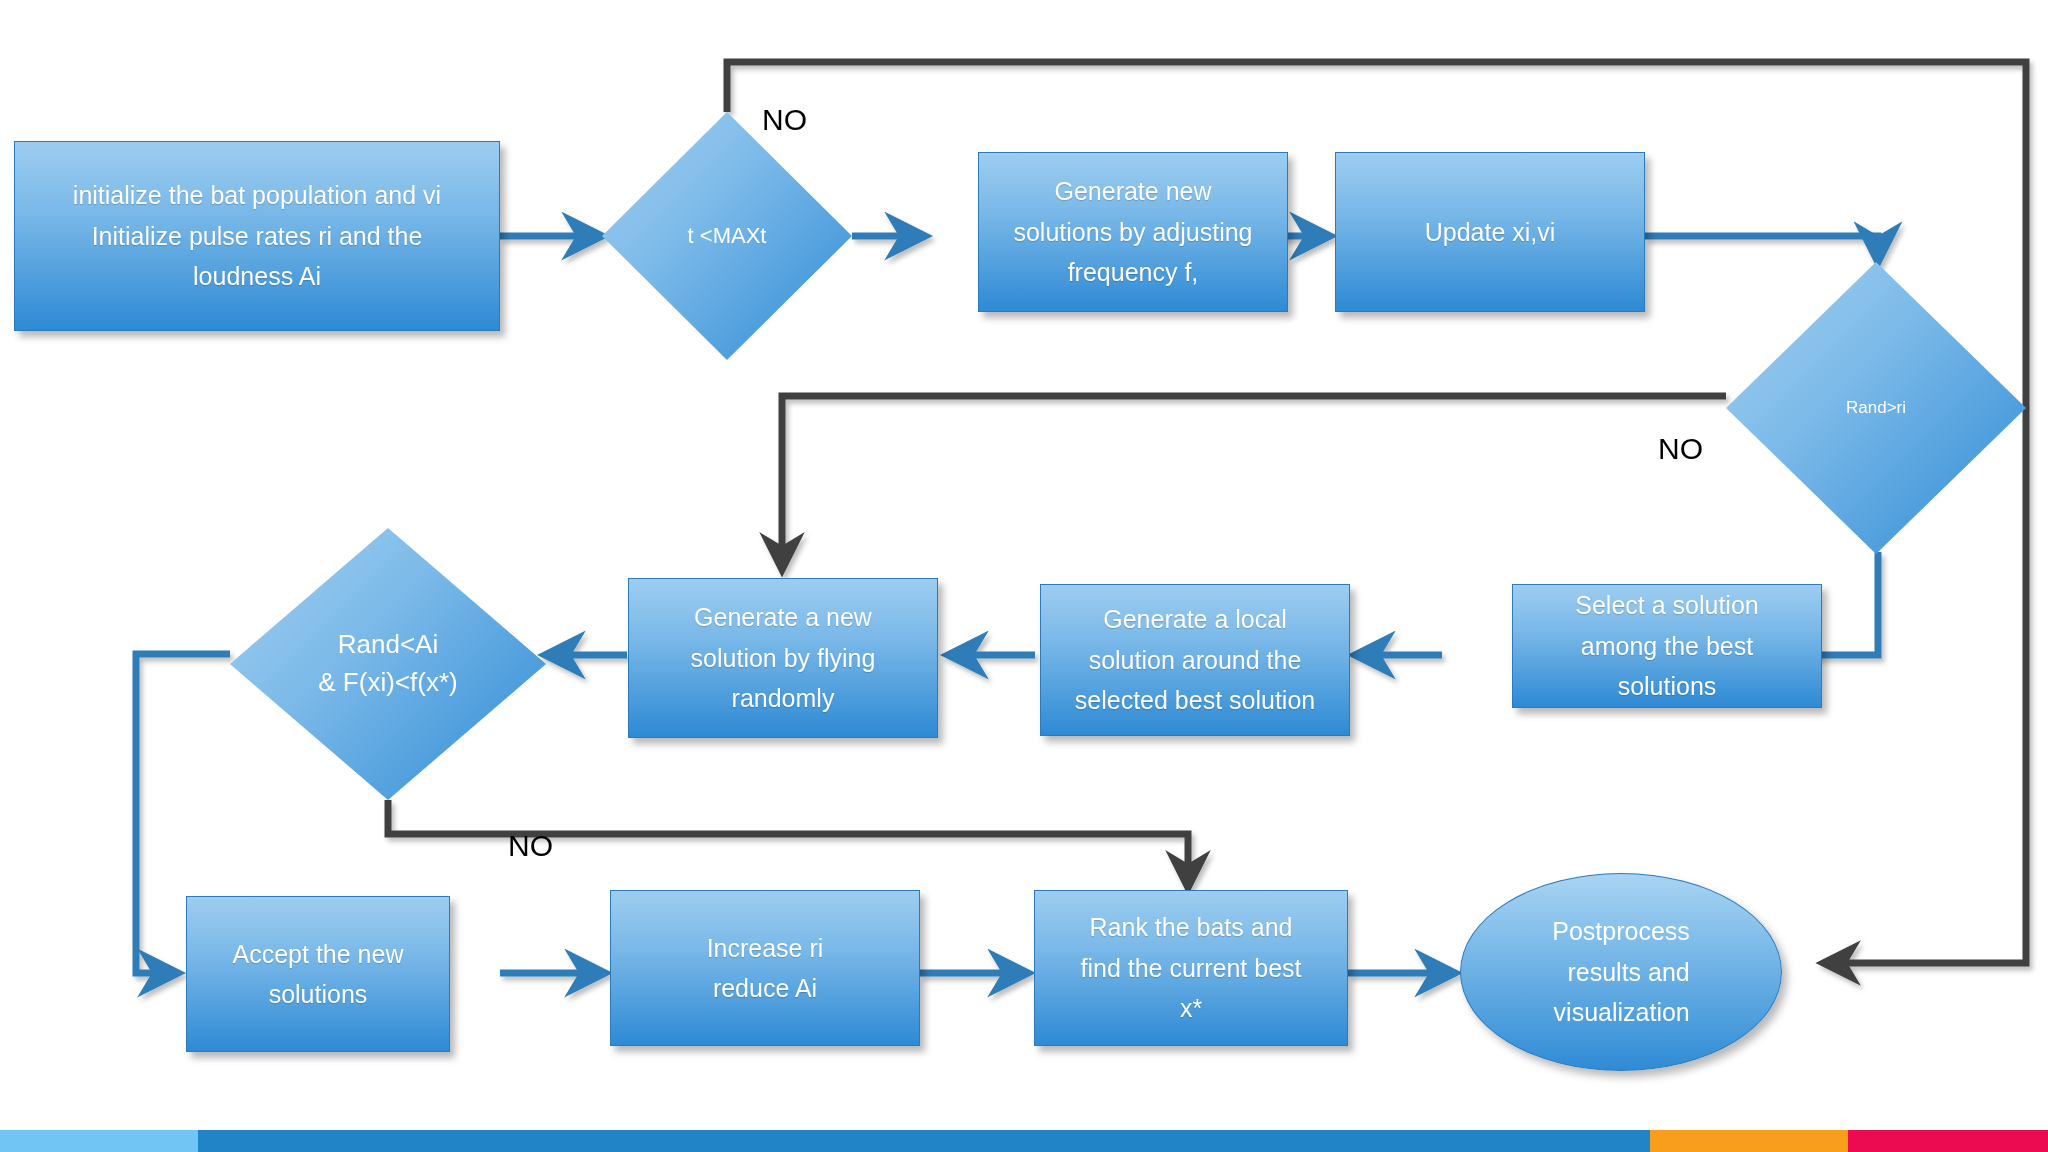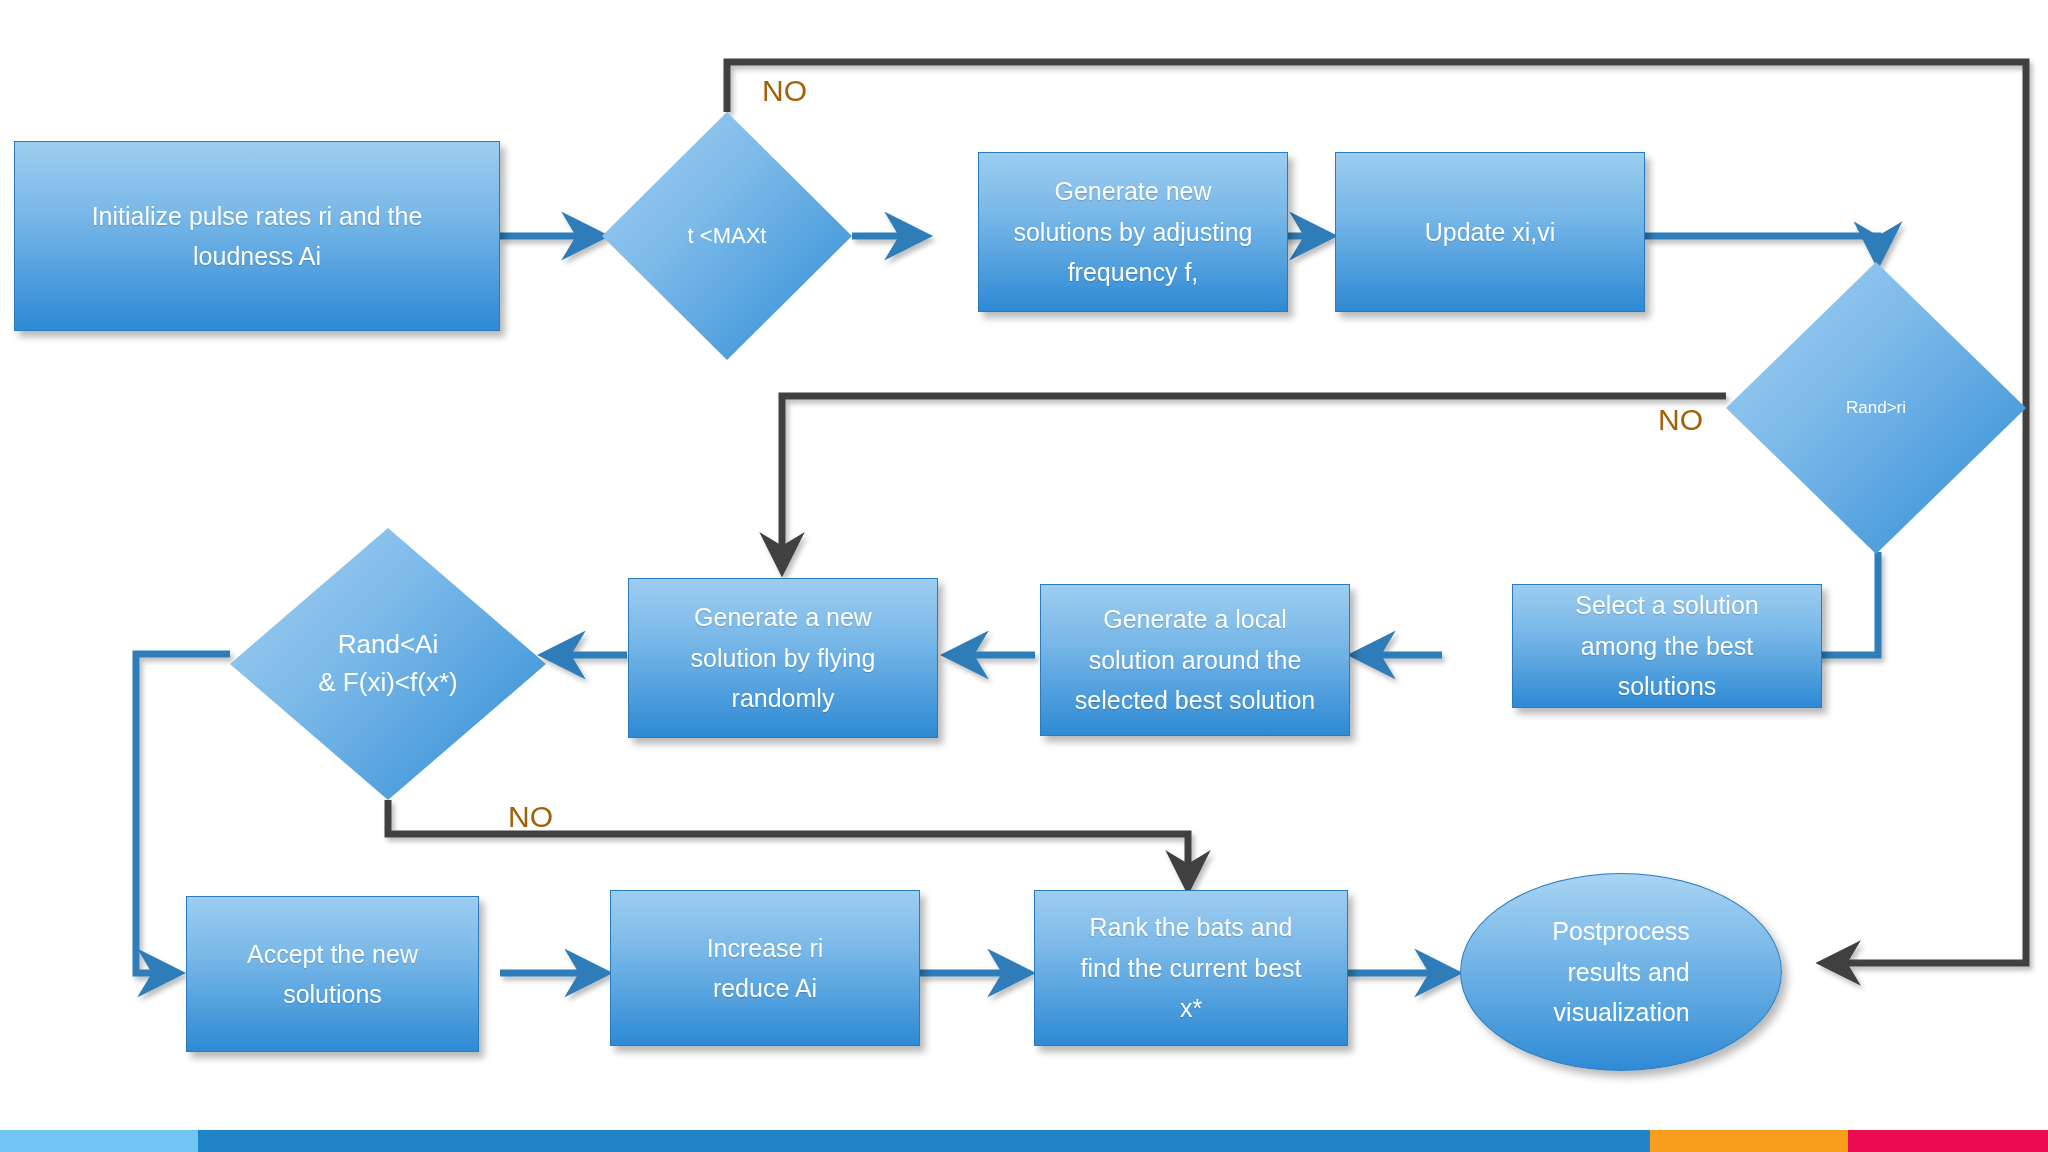--- a/index.html
+++ b/index.html
@@ -82,23 +82,24 @@
     text-align: right;
     color: #ffffff;
   }
   .ellipse .label {
     font-size: 25px;
     line-height: 1.62;
   }
   
   .edge-label {
     position: absolute;
-    color: #a16207;
+    color: #000000;
     font-size: 30px;
     white-space: nowrap;
+    margin-top: 29px;
   }
   
   #bottom-strip {
     position: absolute;
     left: 0;
     bottom: 0;
     width: 2048px;
     height: 22px;
     display: flex;
   }
@@ -151,20 +152,21 @@
       <path stroke="#404040" stroke-width="7" marker-end="url(#arr-dark)" d="M 727 112 L 727 62 L 2026 62 L 2026 963 L 1823 963"></path>
 
       <path stroke="#404040" stroke-width="7" marker-end="url(#arr-dark)" d="M 1726 396 L 782 396 L 782 570"></path>
 
       <path stroke="#404040" stroke-width="7" marker-end="url(#arr-dark)" d="M 388 800 L 388 834 L 1188 834 L 1188 888"></path>
     </g>
   </svg>
 
   <div class="node proc" style="left:14px; top:141px; width:486px; height:190px;">
     <div class="label">
+      <div>initialize the bat population and vi</div>
       <div>Initialize pulse rates ri and the</div>
       <div>loudness Ai</div>
     </div>
   </div>
 
   <div class="diamond-wrap" style="left:602px; top:112px; width:250px; height:248px;">
     <div class="diamond-shape"></div>
     <div class="label" style="font-size:22px;">
       <div>t &lt;MAXt</div>
     </div>
@@ -216,21 +218,21 @@
   </div>
 
   <div class="diamond-wrap" style="left:230px; top:528px; width:316px; height:272px;">
     <div class="diamond-shape"></div>
     <div class="label" style="font-size:26px;">
       <div>Rand&lt;Ai</div>
       <div>&amp; F(xi)&lt;f(x*)</div>
     </div>
   </div>
 
-  <div class="node proc" style="left:186px; top:896px; width:293px; height:156px;">
+  <div class="node proc" style="left:186px; top:896px; width:264px; height:156px;">
     <div class="label">
       <div>Accept the new</div>
       <div>solutions</div>
     </div>
   </div>
 
   <div class="node proc" style="left:610px; top:890px; width:310px; height:156px;">
     <div class="label">
       <div>Increase ri</div>
       <div>reduce Ai</div>

